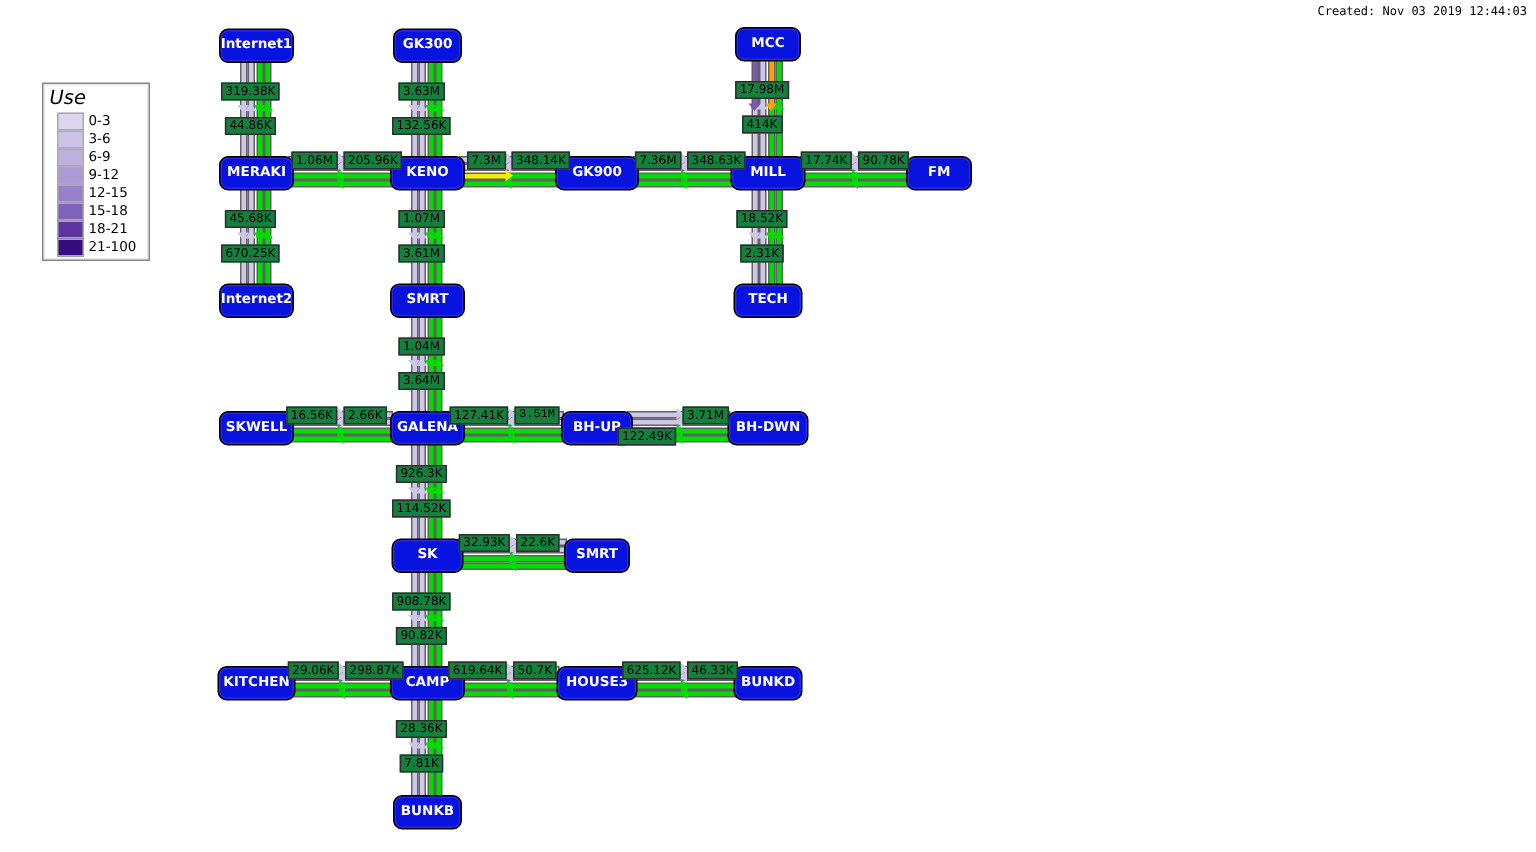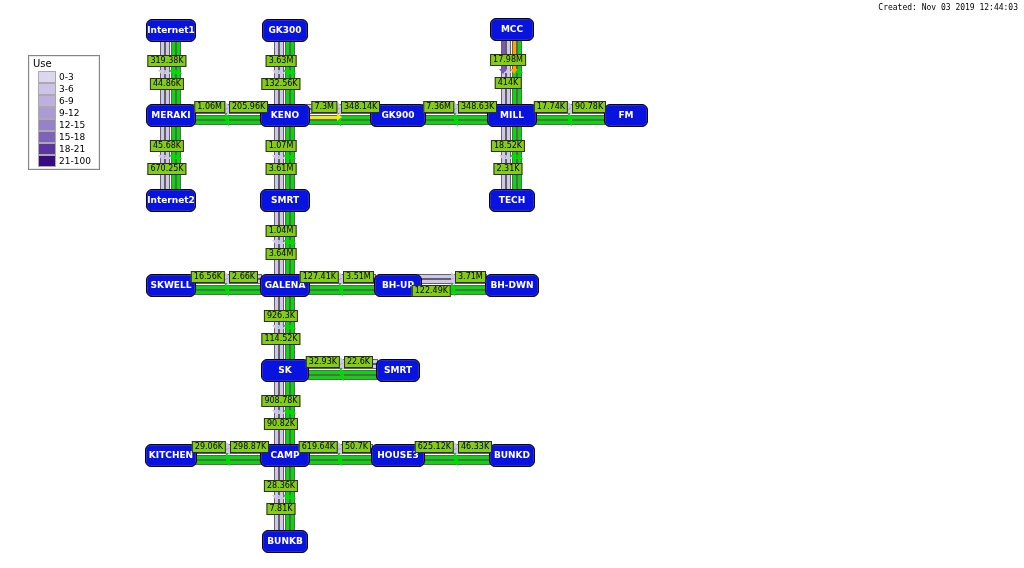--- a/index.html
+++ b/index.html
@@ -3,36 +3,36 @@
 <meta charset="utf-8">
 <style>
   html,body{margin:0;padding:0;background:#ffffff;}
   #stage{position:relative;width:1024px;height:568px;background:#ffffff;overflow:hidden;
          font-family:"DejaVu Sans",sans-serif;}
   #created{position:absolute;top:3px;right:6px;font-size:8px;color:#000;
            font-family:"DejaVu Sans Mono",monospace;white-space:pre;}
   
   .legend{position:absolute;background:#fff;border:1px solid #868686;box-shadow:inset 0 0 0 1px #e8e8e8;
           padding:2px 3px;}
-  .legend-title{font-size:10px;color:#000;margin:0 0 2px 1px;}
+  .legend-title{font-size:13px;color:#000;margin:0 0 2px 1px;font-style:italic;}
   .legend-row{display:flex;align-items:center;height:12px;}
   .legend-swatch{width:16px;height:10px;margin-left:6px;border:1px solid #aaa;flex:none;}
   .legend-label{font-size:9px;color:#000;margin-left:3px;white-space:nowrap;}
   
   .seg{position:absolute;box-shadow:0 0 0 1px rgba(70,70,70,.85);}
   .tri{position:absolute;width:0;height:0;border:4px solid transparent;}
   .tri-down{border-top-width:5px;border-bottom-width:0;}
   .tri-up{border-bottom-width:5px;border-top-width:0;}
   .tri-right{border-left-width:5px;border-right-width:0;}
   .tri-left{border-right-width:5px;border-left-width:0;}
   .node{position:absolute;background:#0813df;border:1px solid #000;border-radius:6px;
         color:#fff;font-size:9px;font-weight:bold;text-align:center;
         display:flex;align-items:center;justify-content:center;white-space:nowrap;
         z-index:3;cursor:pointer;box-shadow:0 0 0 1px #2a2ae0 inset;}
-  .lbl{position:absolute;background:#84cc16;border:1px solid #2e2e2e;color:#000;
+  .lbl{position:absolute;background:#15803d;border:1px solid #2e2e2e;color:#000;
        font-size:8px;line-height:10px;padding:0 2px;white-space:nowrap;z-index:4;cursor:pointer;}
 </style>
 </head>
 <body>
 
 <div id="stage">
   <div id="created">Created: Nov 03 2019 12:44:03</div>
 
   <div class="legend" id="legend-use" style="left:28px;top:55px;width:64px;">
     <div class="legend-title">Use</div>
@@ -280,21 +280,21 @@
       <div class="seg" style="left: 341px; top: 275px; width: 34px; height: 3px; background: rgb(207, 199, 234); z-index: 1;"></div>
       <div class="seg" style="left: 307px; top: 280px; width: 68px; height: 3px; background: rgb(207, 199, 234); z-index: 1;"></div>
       <div class="seg" style="left: 307px; top: 286px; width: 34px; height: 3px; background: rgb(0, 221, 0); z-index: 1;"></div>
       <div class="seg" style="left: 341px; top: 286px; width: 34px; height: 3px; background: rgb(0, 221, 0); z-index: 1;"></div>
       <div class="seg" style="left: 307px; top: 291px; width: 68px; height: 3px; background: rgb(0, 221, 0); z-index: 1;"></div>
       <div class="tri tri-right" style="left: 339px; top: 272px; z-index: 2; border-left-color: rgb(207, 199, 234);"></div>
       <div class="tri tri-left" style="left: 338px; top: 277px; z-index: 2; border-right-color: rgb(207, 199, 234);"></div>
       <div class="tri tri-right" style="left: 339px; top: 283px; z-index: 2; border-left-color: rgb(0, 221, 0);"></div>
       <div class="tri tri-left" style="left: 338px; top: 288px; z-index: 2; border-right-color: rgb(0, 221, 0);"></div>
       <div class="lbl" style="left: 339px; top: 277px; transform: translate(-100%, -50%);">127.41K</div>
-      <div class="lbl" style="left: 343px; top: 277px; transform: translate(0px, -50%);">3.51M</div>
+      <div class="lbl" style="left: 343px; top: 277px; transform: translate(0px, -50%); font-family: Liberation Mono, monospace;">3.51M</div>
       <div class="seg" style="left: 419px; top: 275px; width: 34px; height: 3px; background: rgb(207, 199, 234); z-index: 1;"></div>
       <div class="seg" style="left: 453px; top: 275px; width: 33px; height: 3px; background: rgb(207, 199, 234); z-index: 1;"></div>
       <div class="seg" style="left: 419px; top: 280px; width: 67px; height: 3px; background: rgb(207, 199, 234); z-index: 1;"></div>
       <div class="seg" style="left: 419px; top: 286px; width: 34px; height: 3px; background: rgb(0, 221, 0); z-index: 1;"></div>
       <div class="seg" style="left: 453px; top: 286px; width: 33px; height: 3px; background: rgb(0, 221, 0); z-index: 1;"></div>
       <div class="seg" style="left: 419px; top: 291px; width: 67px; height: 3px; background: rgb(0, 221, 0); z-index: 1;"></div>
       <div class="tri tri-right" style="left: 451px; top: 272px; z-index: 2; border-left-color: rgb(207, 199, 234);"></div>
       <div class="tri tri-left" style="left: 450px; top: 277px; z-index: 2; border-right-color: rgb(207, 199, 234);"></div>
       <div class="tri tri-right" style="left: 451px; top: 283px; z-index: 2; border-left-color: rgb(0, 221, 0);"></div>
       <div class="tri tri-left" style="left: 450px; top: 288px; z-index: 2; border-right-color: rgb(0, 221, 0);"></div>

